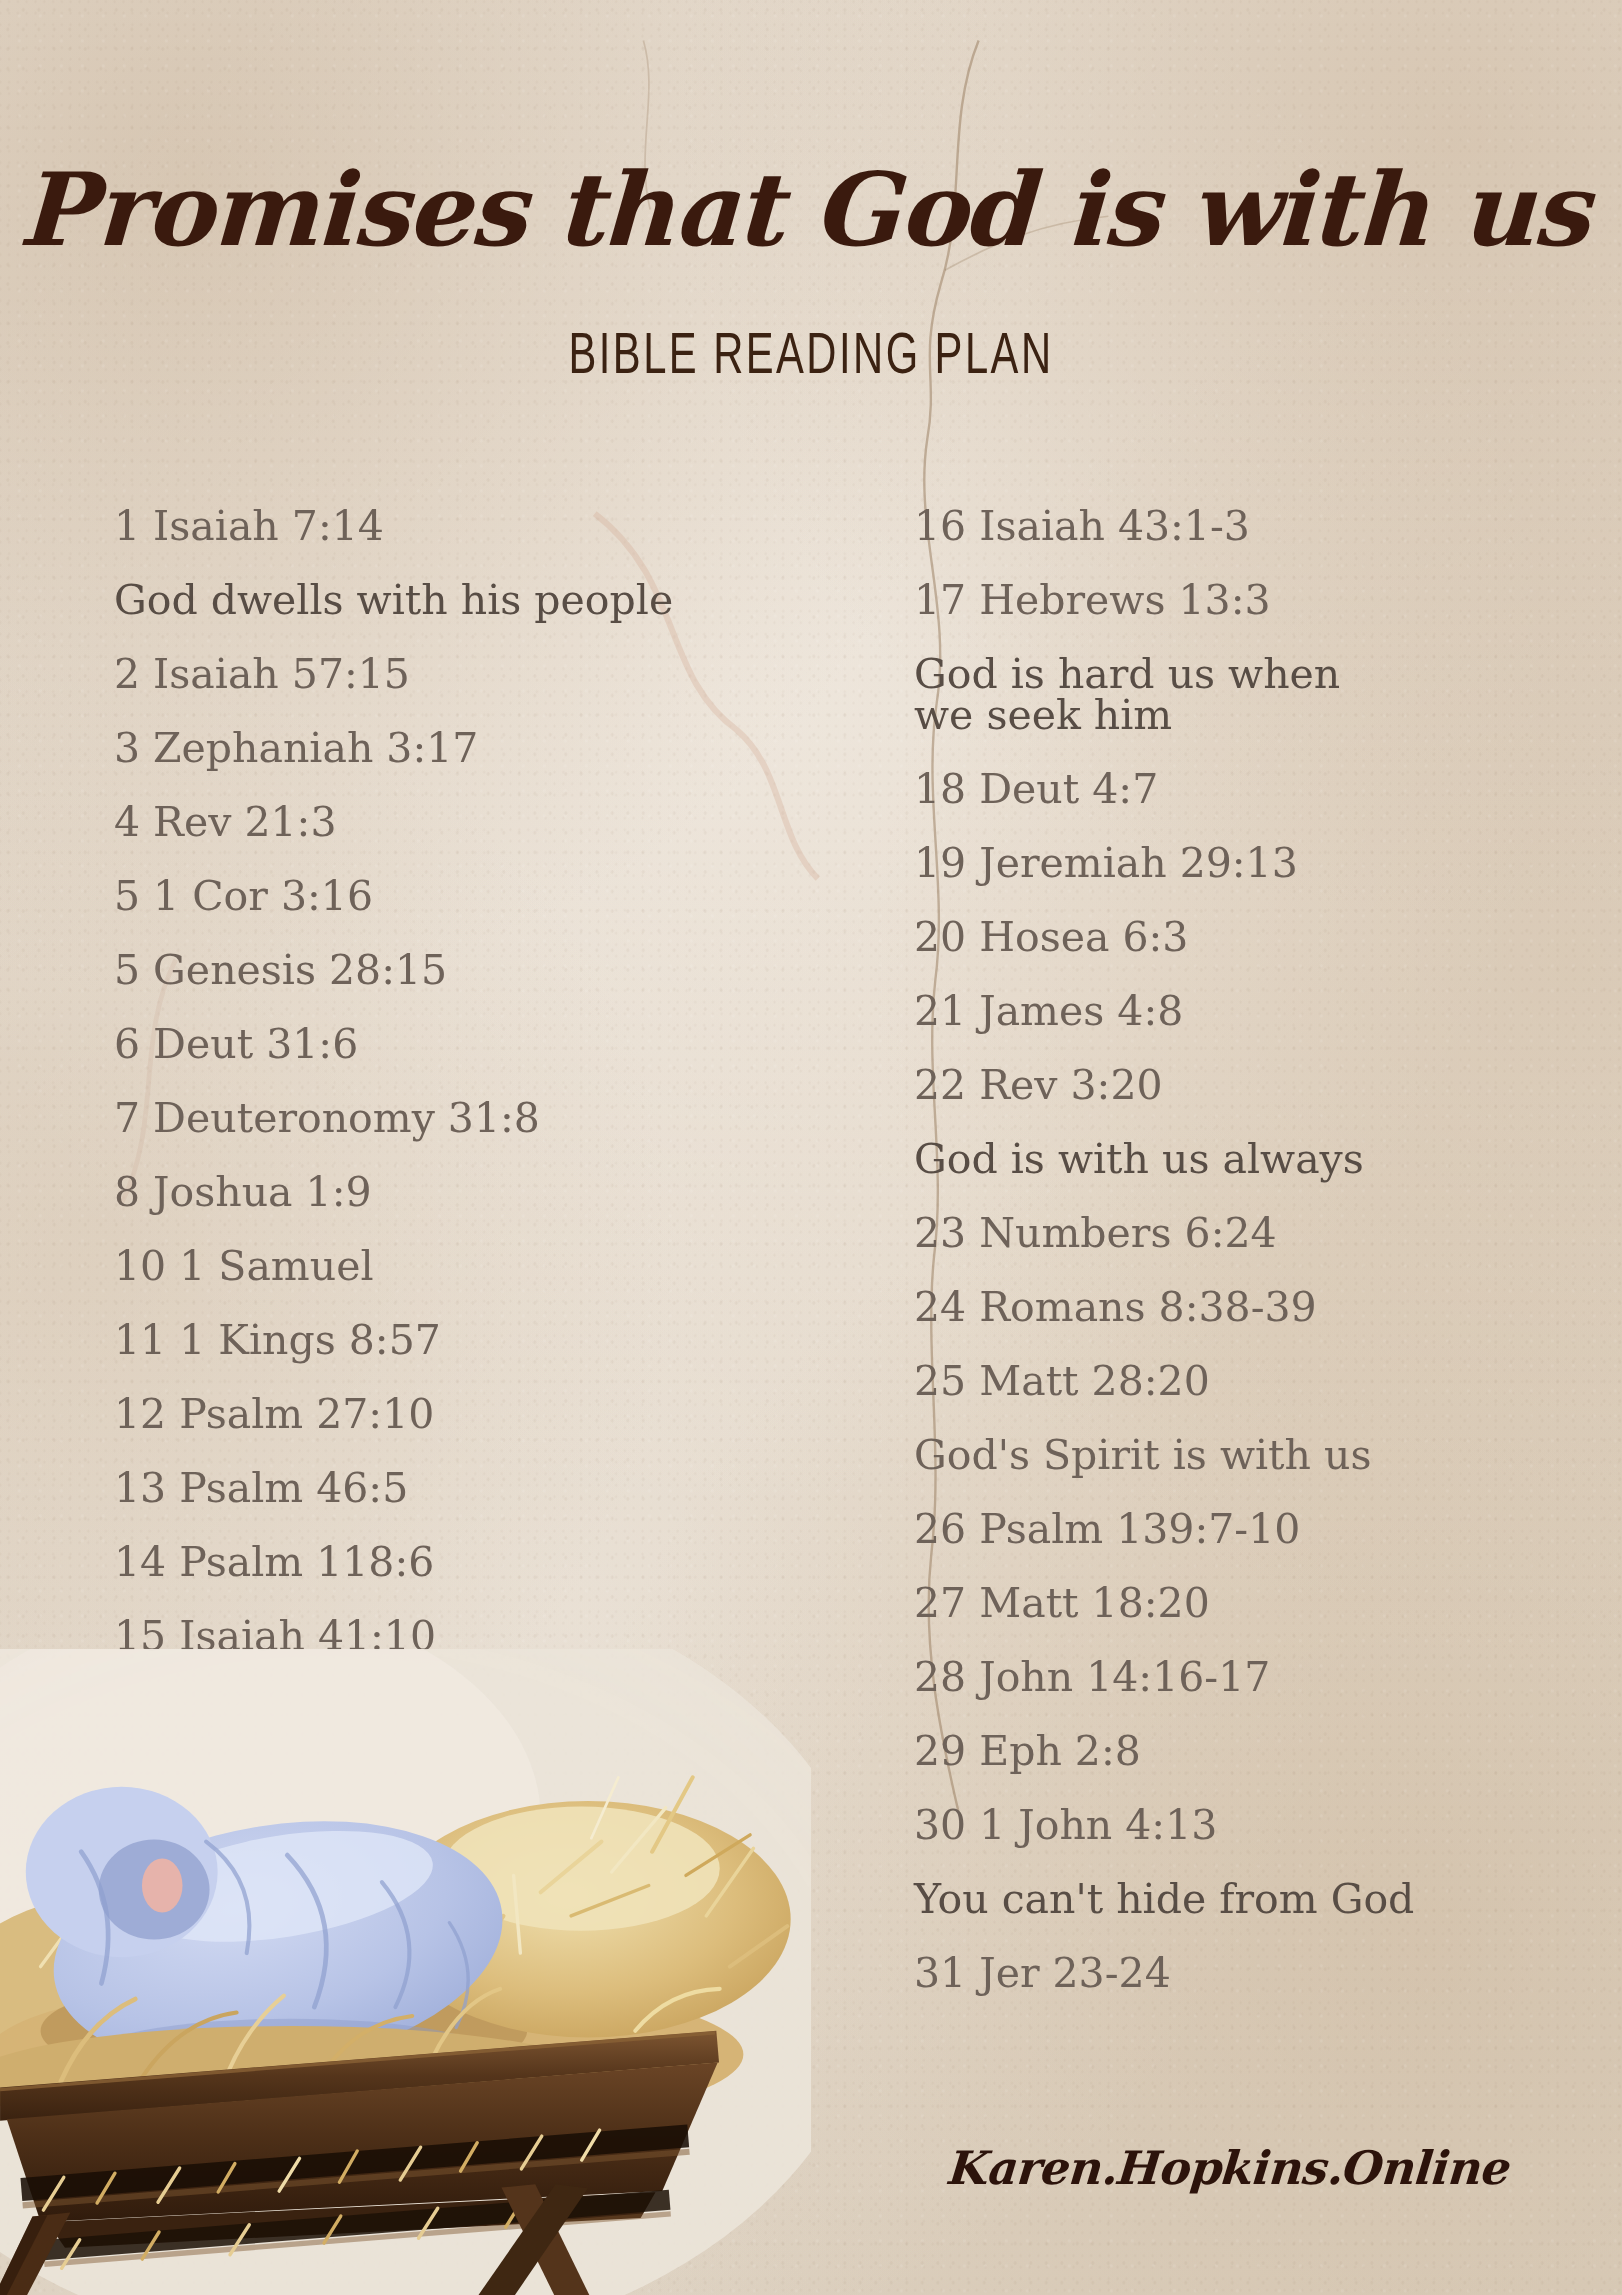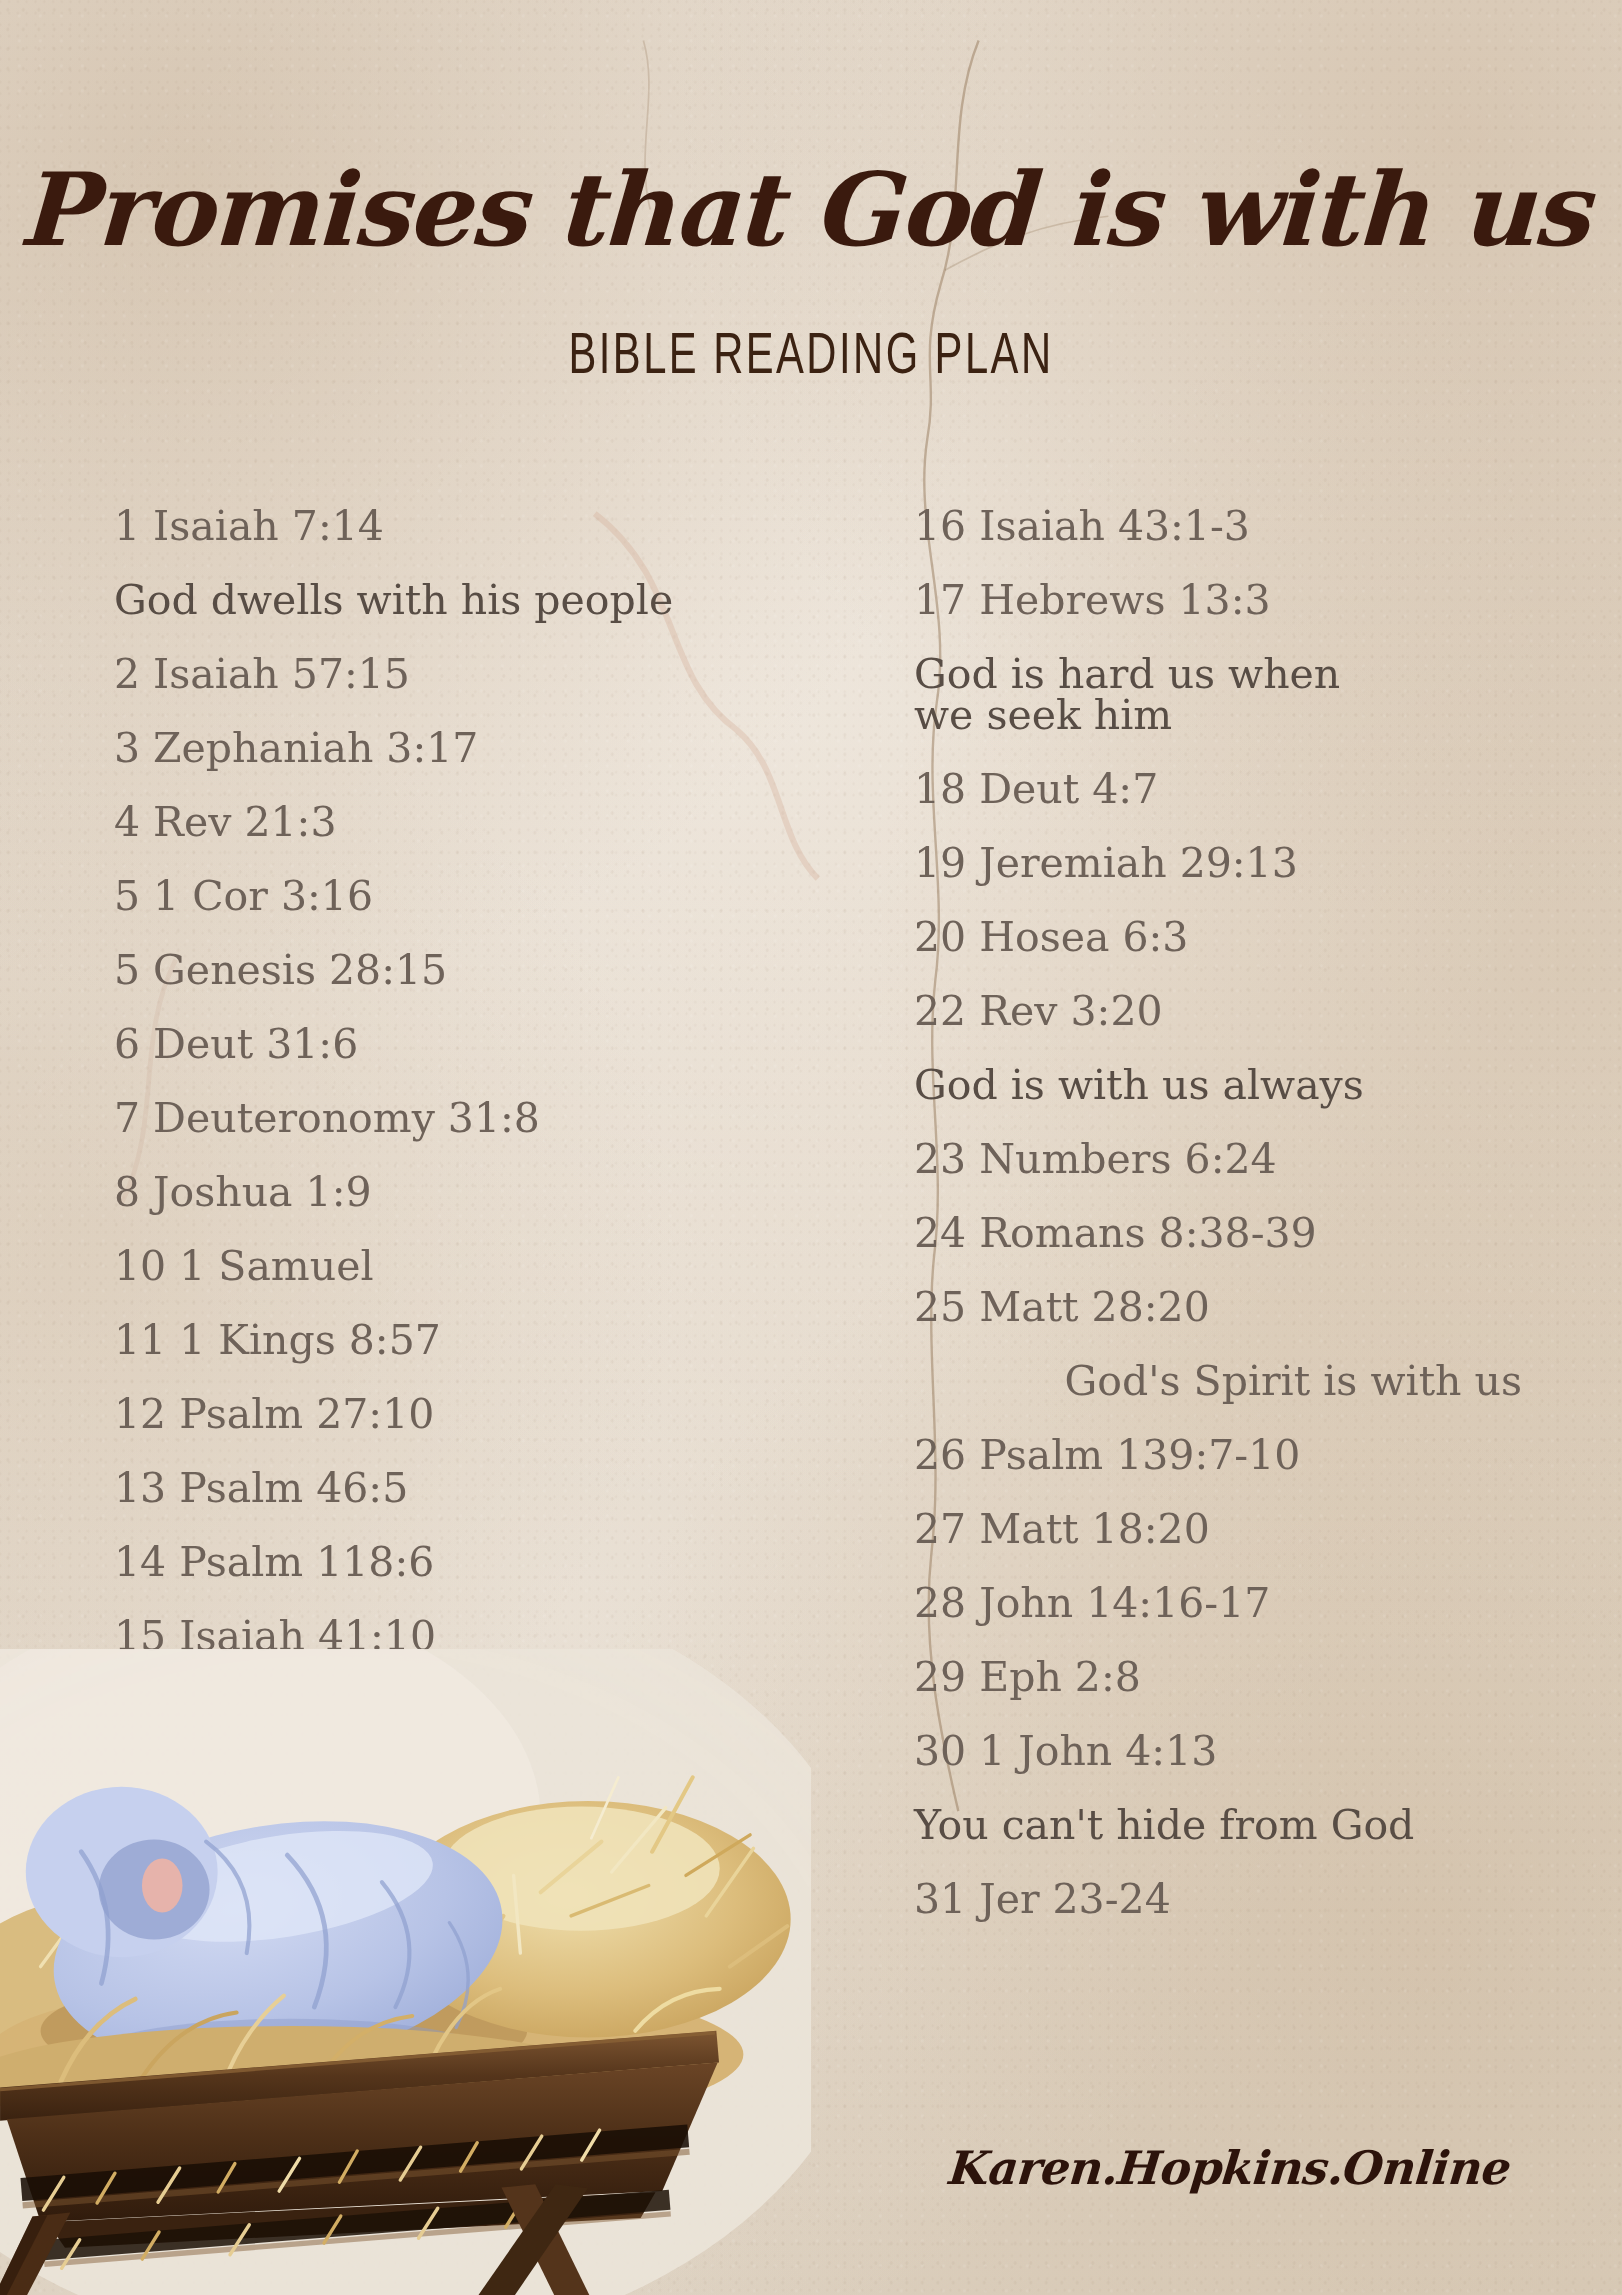--- a/index.html
+++ b/index.html
@@ -51,21 +51,21 @@
     transform:scaleX(.72);
   }
   .col{
     position:absolute;top:473px;
     font-size:41px;color:#6e6259;margin-top:33px;
   }
   .col-left{left:114px;width:744px;}
   .col-right{left:914px;width:608px;}
   .row{line-height:41px;margin-bottom:33px;white-space:pre-line;}
   .row.heading{font-weight:normal;color:#584d45;}
-  .row.note{color:#6e6259;text-align:right;}
+  .row.note{color:#6e6259;}
 
   .photo{
     position:absolute;left:0;top:1649px;width:811px;height:646px;
     -webkit-mask-image:radial-gradient(115% 110% at 40% 62%, #000 55%, rgba(0,0,0,.9) 72%, transparent 97%);
     mask-image:radial-gradient(115% 110% at 40% 62%, #000 55%, rgba(0,0,0,.9) 72%, transparent 97%);
   }
   .photo svg{display:block;}
 
   .signature{
     position:absolute;right:88px;top:2141px;width:608px;
@@ -116,20 +116,21 @@
 
   <div class="col col-right">
 
   <div class="row entry"><span>16 Isaiah 43:1-3</span></div>
       <div class="row entry"><span>17 Hebrews 13:3</span></div>
       <div class="row heading"><span>God is hard us when
 we seek him</span></div>
       <div class="row entry"><span>18 Deut 4:7</span></div>
       <div class="row entry"><span>19 Jeremiah 29:13</span></div>
       <div class="row entry"><span>20 Hosea 6:3</span></div>
+      <div class="row entry"><span>21 James 4:8</span></div>
       <div class="row entry"><span>22 Rev 3:20</span></div>
       <div class="row heading"><span>God is with us always</span></div>
       <div class="row entry"><span>23 Numbers 6:24</span></div>
       <div class="row entry"><span>24 Romans 8:38-39</span></div>
       <div class="row entry"><span>25 Matt 28:20</span></div>
       <div class="row note"><span>God's Spirit is with us</span></div>
       <div class="row entry"><span>26 Psalm 139:7-10</span></div>
       <div class="row entry"><span>27 Matt 18:20</span></div>
       <div class="row entry"><span>28 John 14:16-17</span></div>
       <div class="row entry"><span>29 Eph 2:8</span></div>

